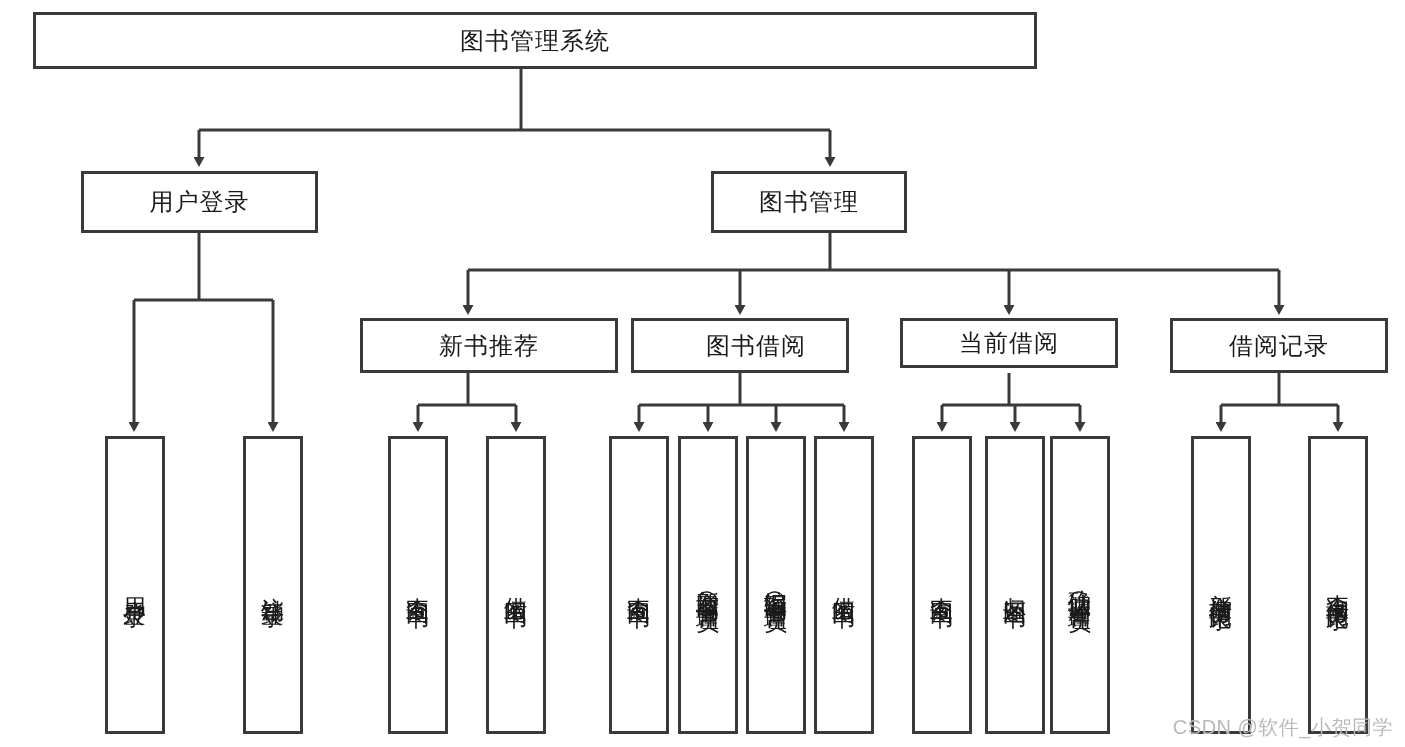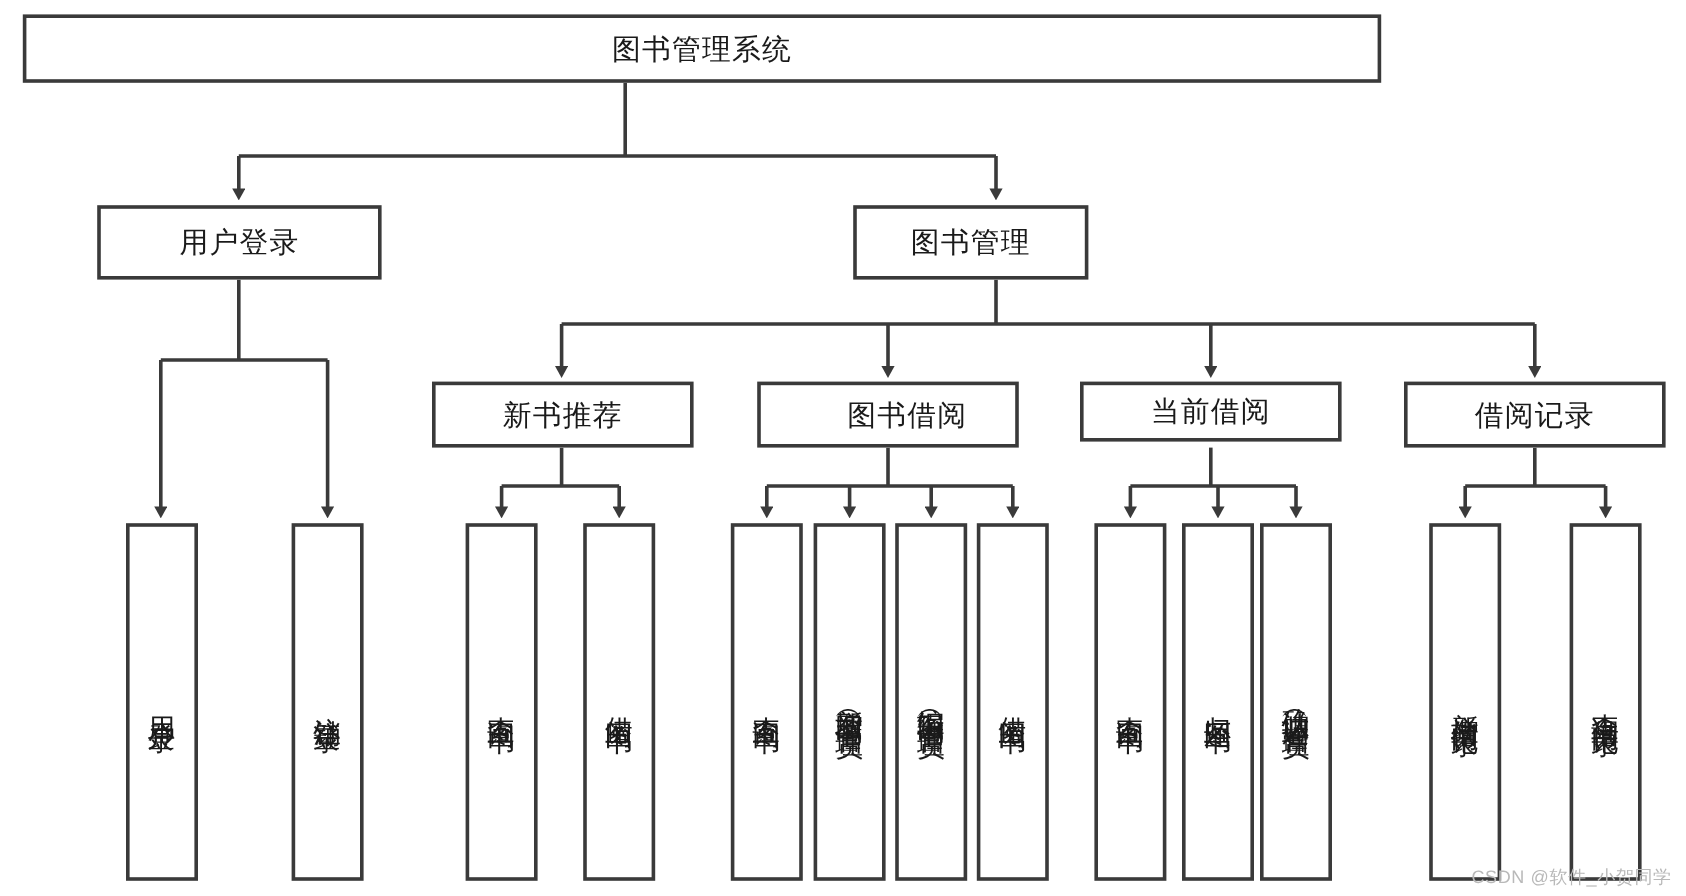--- a/index.html
+++ b/index.html
@@ -49,21 +49,21 @@
     line-height: 1.05;
     letter-spacing: 3px;
   }
   .node-box .htext {
     white-space: nowrap;
   }
   #watermark {
     position: absolute;
     right: 12px;
     bottom: 6px;
-    font-size: 15px;
+    font-size: 20px;
     color: #b9b9b9;
     letter-spacing: 0.5px;
     white-space: nowrap;
     pointer-events: none;
     text-align: center;
   }
 </style>
 </head>
 <body>
 
@@ -112,32 +112,32 @@
       <path d="M1015,405 L1015,423" marker-end="url(#arrow)"></path>
       <path d="M1080,405 L1080,423" marker-end="url(#arrow)"></path>
 
       <path d="M1279,373 L1279,405"></path>
       <path d="M1221,405 L1338,405"></path>
       <path d="M1221,405 L1221,423" marker-end="url(#arrow)"></path>
       <path d="M1338,405 L1338,423" marker-end="url(#arrow)"></path>
     </g>
   </svg>
 
-  <div class="node-box horiz" style="left:19px; top:12px; width:1132px; height:57px;">
+  <div class="node-box horiz" style="left:33px; top:12px; width:1004px; height:57px;">
     <span class="htext">图书管理系统</span>
   </div>
 
   <div class="node-box horiz" style="left:81px; top:171px; width:237px; height:62px;">
     <span class="htext">用户登录</span>
   </div>
   <div class="node-box horiz" style="left:711px; top:171px; width:196px; height:62px;">
     <span class="htext">图书管理</span>
   </div>
 
-  <div class="node-box horiz" style="left:360px; top:318px; width:218px; height:55px;">
+  <div class="node-box horiz" style="left:360px; top:318px; width:258px; height:55px;">
     <span class="htext">新书推荐</span>
   </div>
   <div class="node-box horiz" style="left:631px; top:318px; width:218px; height:55px;padding-left:32px;">
     <span class="htext">图书借阅</span>
   </div>
   <div class="node-box horiz" style="left:900px; top:318px; width:218px; height:50px;">
     <span class="htext">当前借阅</span>
   </div>
   <div class="node-box horiz" style="left:1170px; top:318px; width:218px; height:55px;">
     <span class="htext">借阅记录</span>

